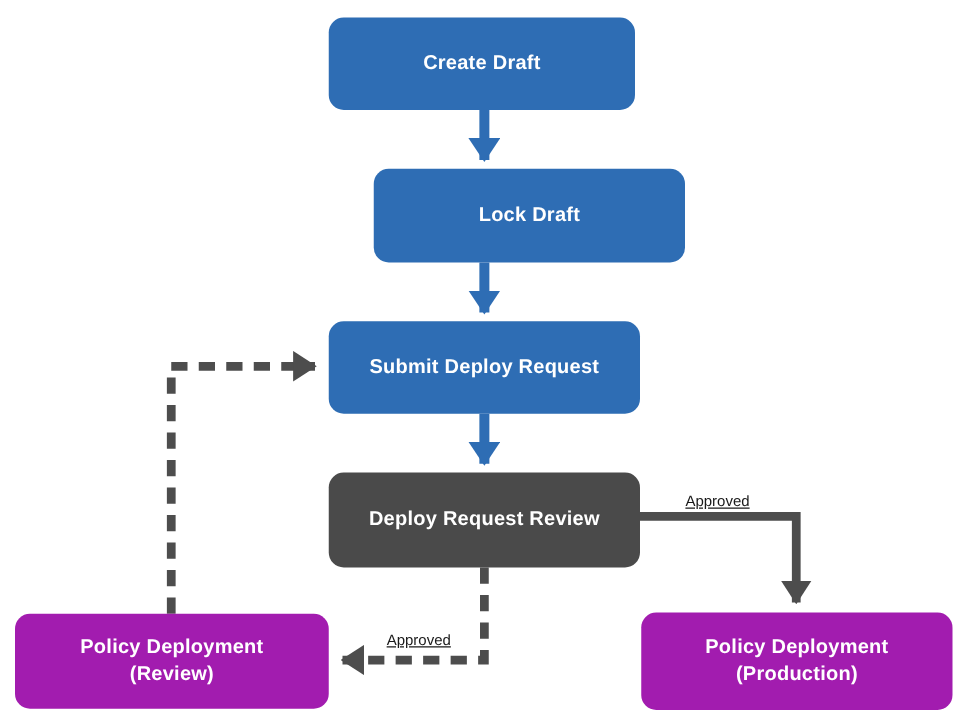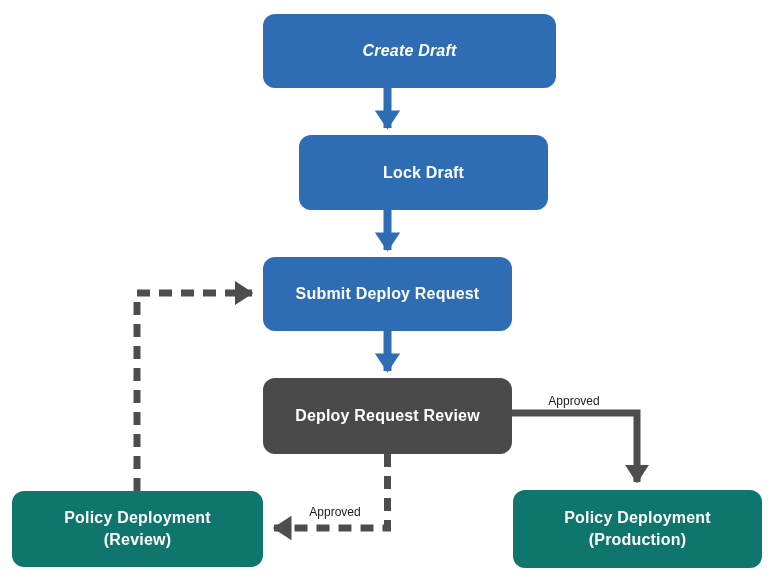--- a/index.html
+++ b/index.html
@@ -31,35 +31,36 @@
     justify-content: center;
     color: #ffffff;
     font-weight: bold;
     font-size: 16px;
     text-align: center;
     line-height: 1.35;
     letter-spacing: 0.2px;
   }
   .node-blue  { background: #2e6db4; }
   .node-dark  { background: #4a4a4a; }
-  .node-green { background: #0f766e; }
+  .node-green { background: #a21caf; }
 
-  .n-create     { left: 263px; top: 14px;  width: 293px; height: 74px; font-style: italic; }
+  .n-create     { left: 263px; top: 14px;  width: 245px; height: 74px; }
   .n-lock       { left: 263px; top: 135px; width: 249px; height: 75px; margin-left: 36px; }
   .n-submit     { left: 263px; top: 257px; width: 249px; height: 74px; }
   .n-review     { left: 263px; top: 378px; width: 249px; height: 76px; }
   .n-staging    { left: 12px;  top: 491px; width: 251px; height: 76px; }
   .n-production { left: 513px; top: 490px; width: 249px; height: 78px; }
 
   .edge-label {
     position: absolute;
     font-size: 12px;
     color: #1a1a1a;
     text-align: center;
     font-weight: normal;
+    text-decoration: underline;
   }
   .lbl-approved-production { left: 534px; top: 394px; width: 80px; }
   .lbl-approved-staging    { left: 302px; top: 505px; width: 66px; }
 </style>
 </head>
 <body>
 
 <div class="canvas">
 
   <svg class="connectors" viewBox="0 0 776 582" xmlns="http://www.w3.org/2000/svg">

